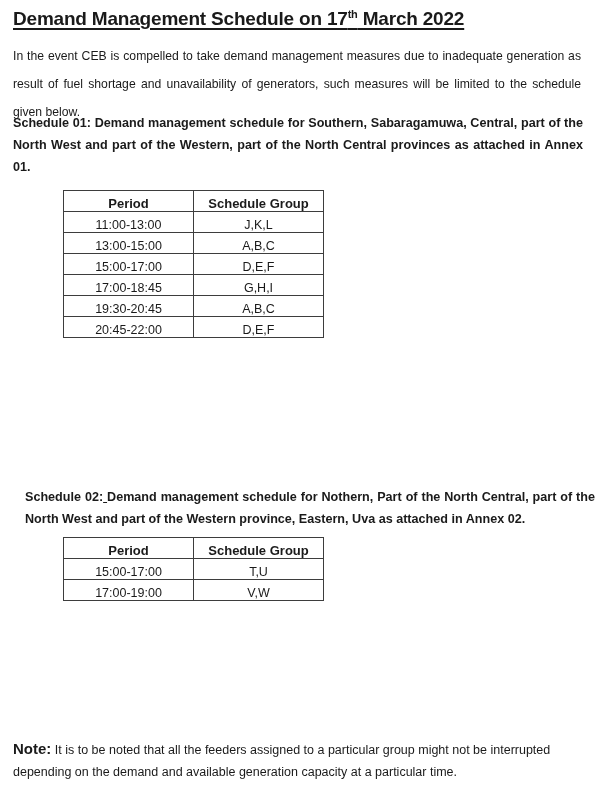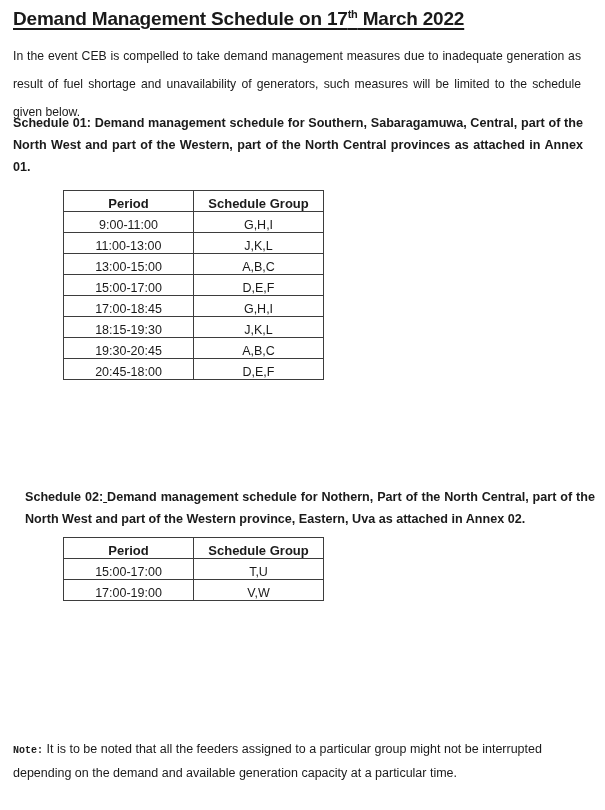--- a/index.html
+++ b/index.html
@@ -59,21 +59,21 @@
   }
   table.sched-table td {
     font-size: 12.5px;
     padding-top: 6px;
   }
   .note-para {
     position: absolute; left: 13px; top: 738px; width: 576px;
     font-size: 12.5px; line-height: 22px;
     text-align: left;
   }
-  .note-label { font-size: 10px; font-weight: bold; font-family: Liberation Mono, monospace; }
+  .note-label { font-size: 15px; font-weight: bold; }
 </style>
 </head>
 <body>
 
 <div class="page">
 
   <h1 class="doc-title"><span>Demand Management Schedule on 17</span><sup>th</sup><span> March 2022</span></h1>
 
   <p class="intro-para">In the event CEB is compelled to take demand management measures due to inadequate generation as result of fuel shortage and unavailability of generators, such measures will be limited to the schedule given below.</p>
 
@@ -81,49 +81,41 @@
 
   <table class="sched-table sched1-table">
     <thead>
       <tr>
         <th>Period</th>
         <th>Schedule Group</th>
       </tr>
     </thead>
     <tbody>
         <tr>
-          <td>9:00-11:00</td>
-          <td>G,H,I</td>
-        </tr>
-        <tr>
           <td>11:00-13:00</td>
           <td>J,K,L</td>
         </tr>
         <tr>
           <td>13:00-15:00</td>
           <td>A,B,C</td>
         </tr>
         <tr>
           <td>15:00-17:00</td>
           <td>D,E,F</td>
         </tr>
         <tr>
           <td>17:00-18:45</td>
           <td>G,H,I</td>
         </tr>
         <tr>
-          <td>18:15-19:30</td>
-          <td>J,K,L</td>
-        </tr>
-        <tr>
           <td>19:30-20:45</td>
           <td>A,B,C</td>
         </tr>
         <tr>
-          <td>20:45-18:00</td>
+          <td>20:45-22:00</td>
           <td>D,E,F</td>
         </tr>
       </tbody>
   </table>
 
   <p class="sched-heading sched2-heading"><span>Schedule 02:</span><span class="u-space">&nbsp;</span><span>Demand management schedule for Nothern, Part of the North Central,  part of the North West and part of the Western province, Eastern, Uva as attached in Annex 02.</span></p>
 
   <table class="sched-table sched2-table">
     <thead>
       <tr>

